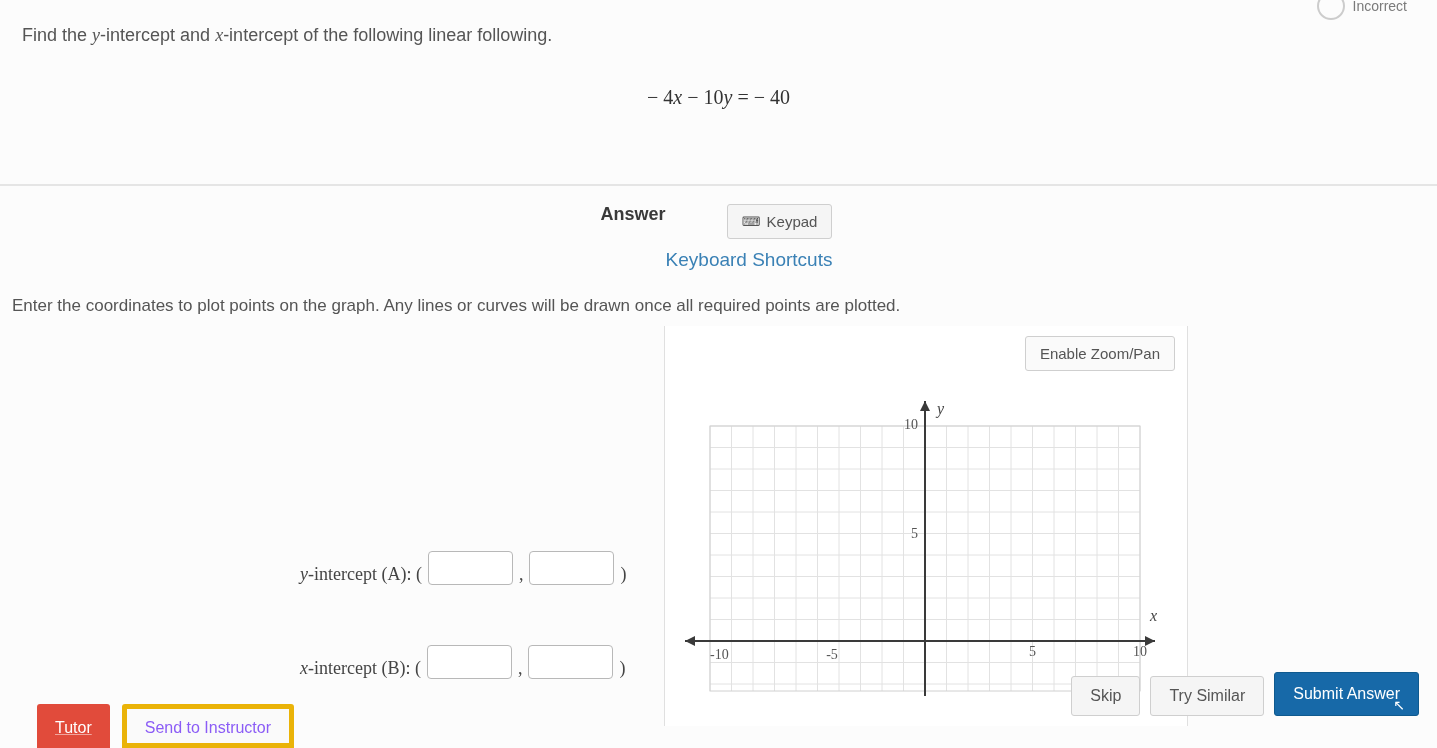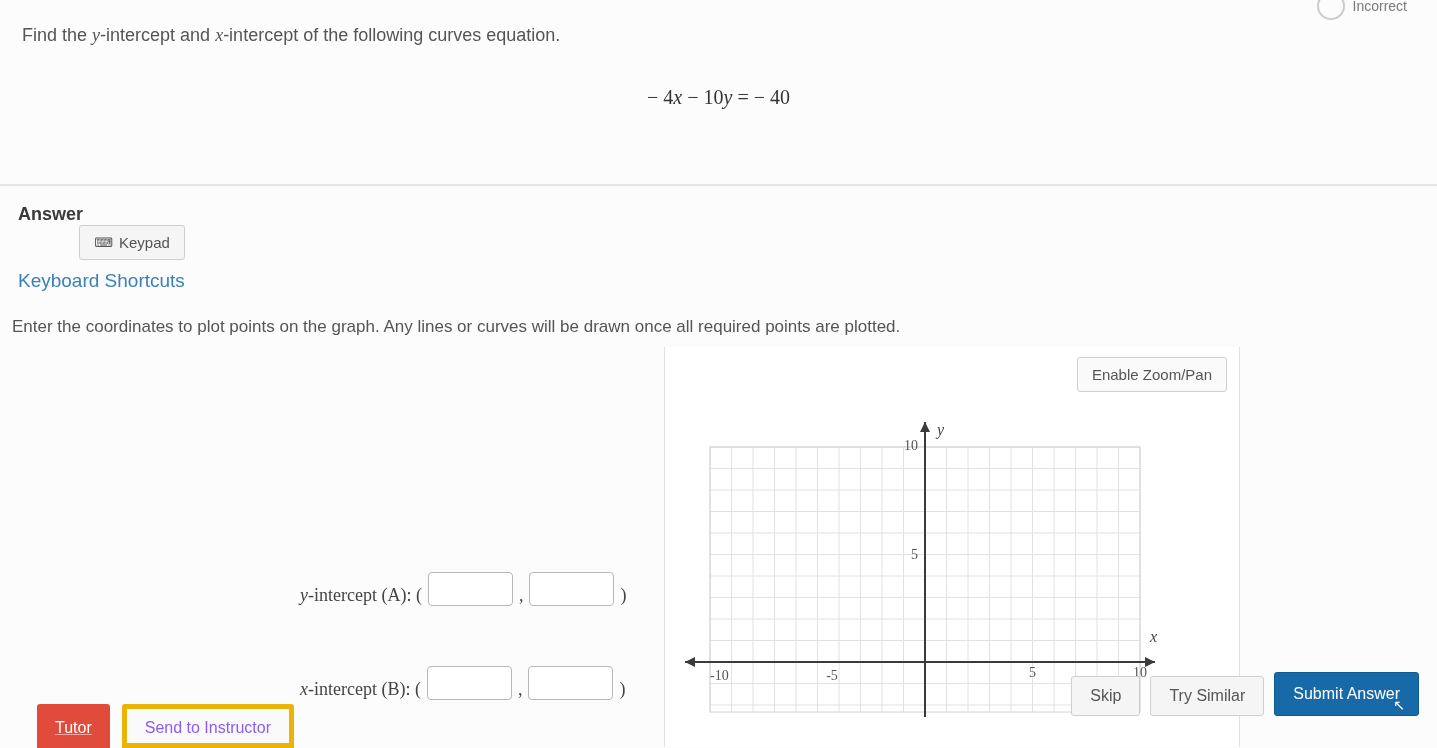--- a/index.html
+++ b/index.html
@@ -53,21 +53,20 @@
     }
     .divider {
       border-top: 2px solid #e5e5e5;
       margin-top: 35px;
     }
     .answer-header {
       display: flex;
       justify-content: center;
       align-items: flex-start;
       padding: 18px 22px 0 18px;
-      flex-direction: column;
     }
     .answer-label {
       font-weight: 600;
       color: #3a3a3a;
       font-size: 18px;
     }
     .keypad-area {
       text-align: right;
     }
     .keypad-btn {
@@ -124,21 +123,21 @@
       border: 1px solid #b8b8b8;
       border-radius: 4px;
       font-size: 16px;
       padding: 0 6px;
       text-align: center;
     }
     .graph-container {
       position: absolute;
       left: 664px;
       top: 0;
-      width: 576px;
+      width: 524px;
       height: 400px;
       border-left: 1px solid #e0e0e0;
       border-right: 1px solid #e0e0e0;
       background: #fff;
     }
     .zoom-btn {
       position: absolute;
       top: 10px;
       right: 12px;
       border: 1px solid #cfcfcf;
@@ -220,21 +219,21 @@
 </head>
 <body>
 
 <div class="top-status">
   <div class="status-circle"></div>
   <span>Incorrect</span>
 </div>
 
 <div class="question-area">
   <p class="question-text">
-    <span>Find the </span><span class="var">y</span><span>-intercept and </span><span class="var">x</span><span>-intercept of the following curves equation.</span>
+    <span>Find the </span><span class="var">y</span><span>-intercept and </span><span class="var">x</span><span>-intercept of the following linear following.</span>
   </p>
   <div class="equation">
     − 4<span style="font-style:italic">x</span> − 10<span style="font-style:italic">y</span> = − 40
   </div>
 </div>
 
 <div class="divider"></div>
 
 <div class="answer-header">
   <div class="answer-label">Answer</div>

